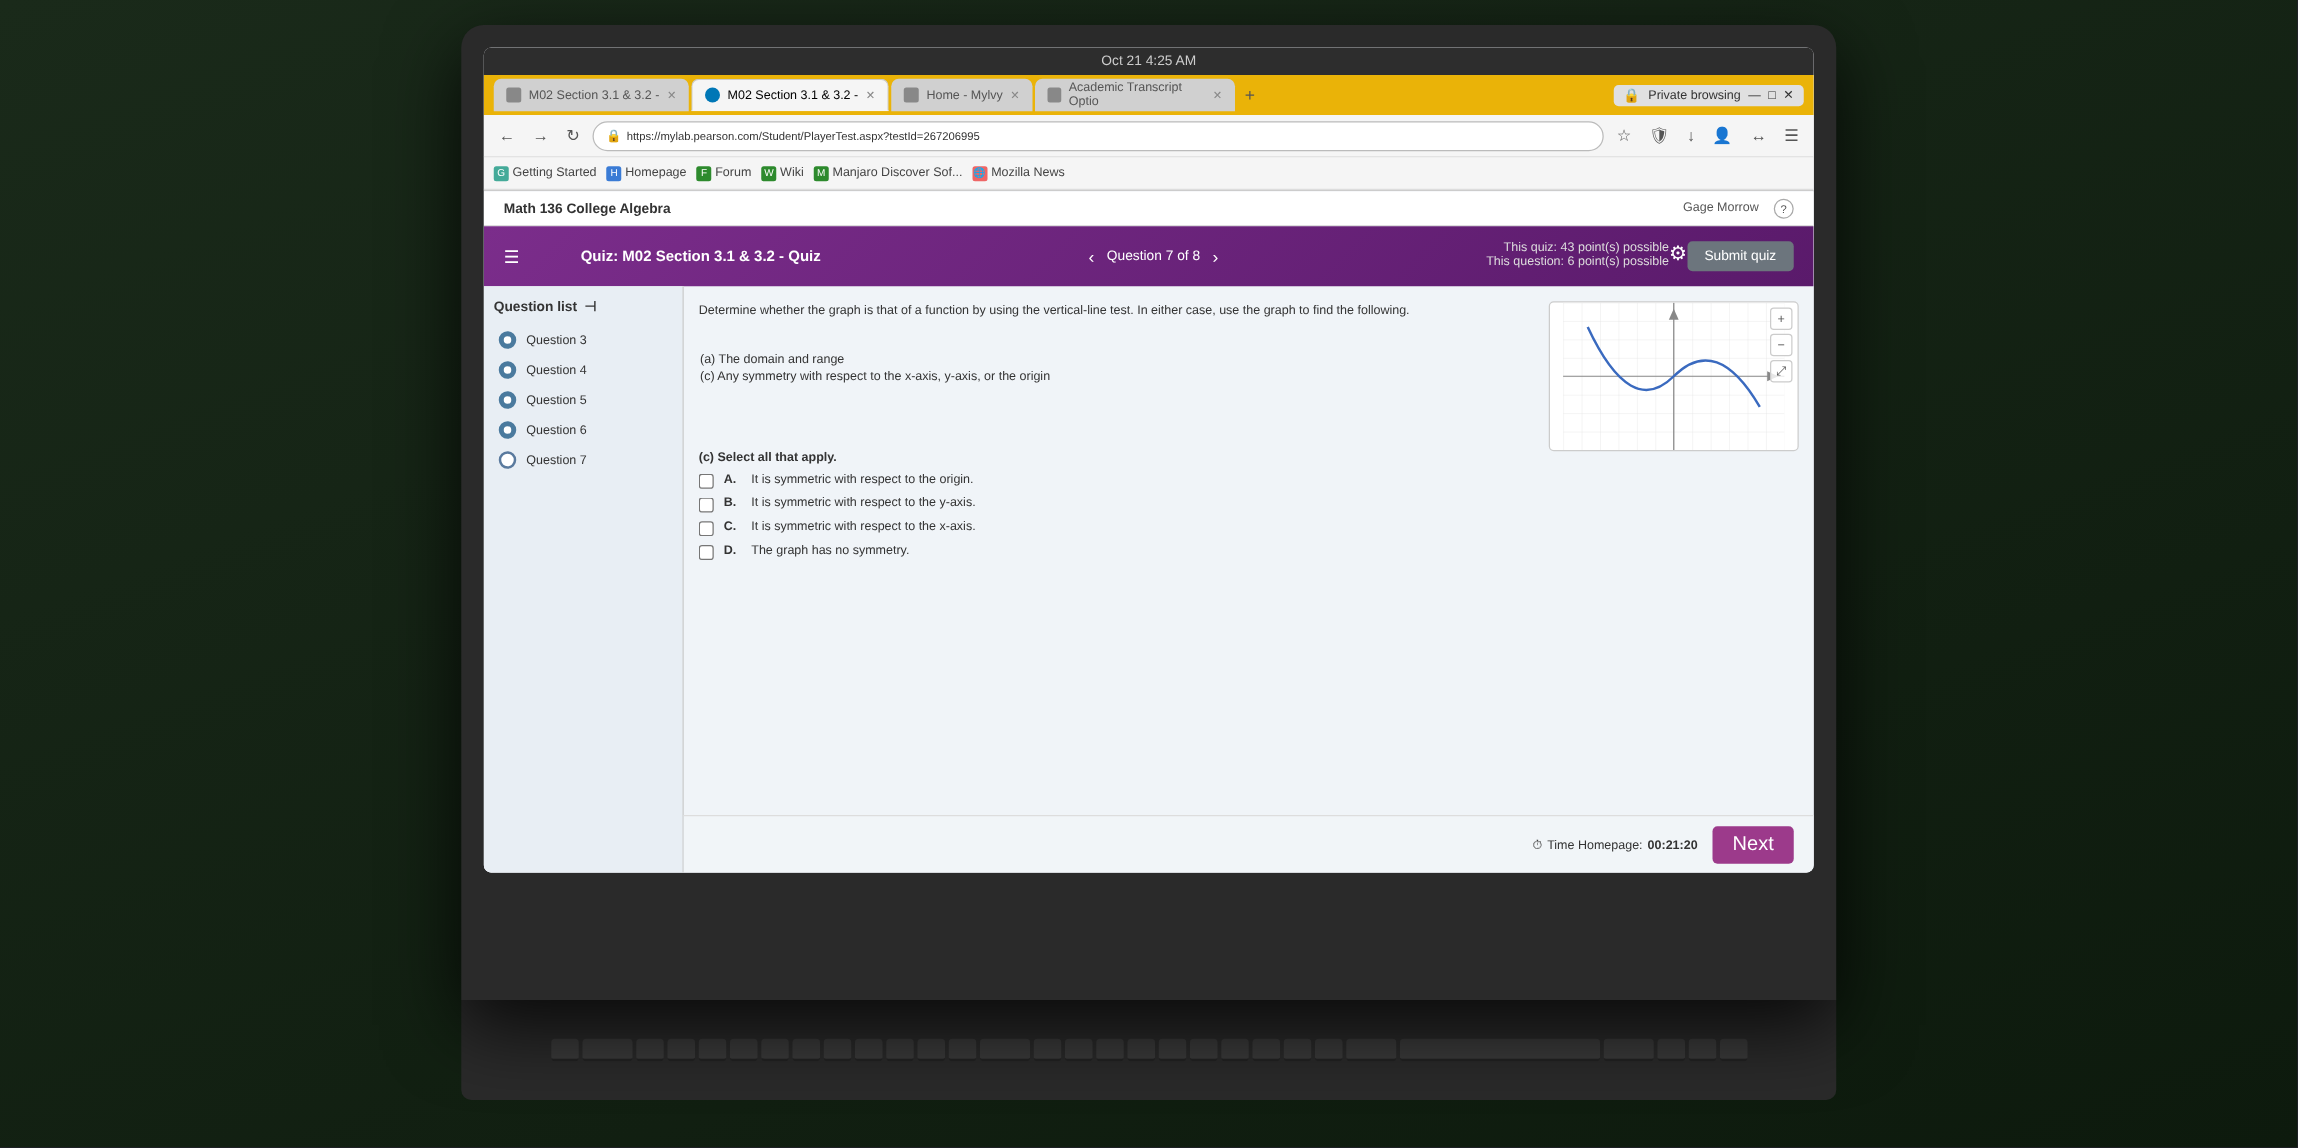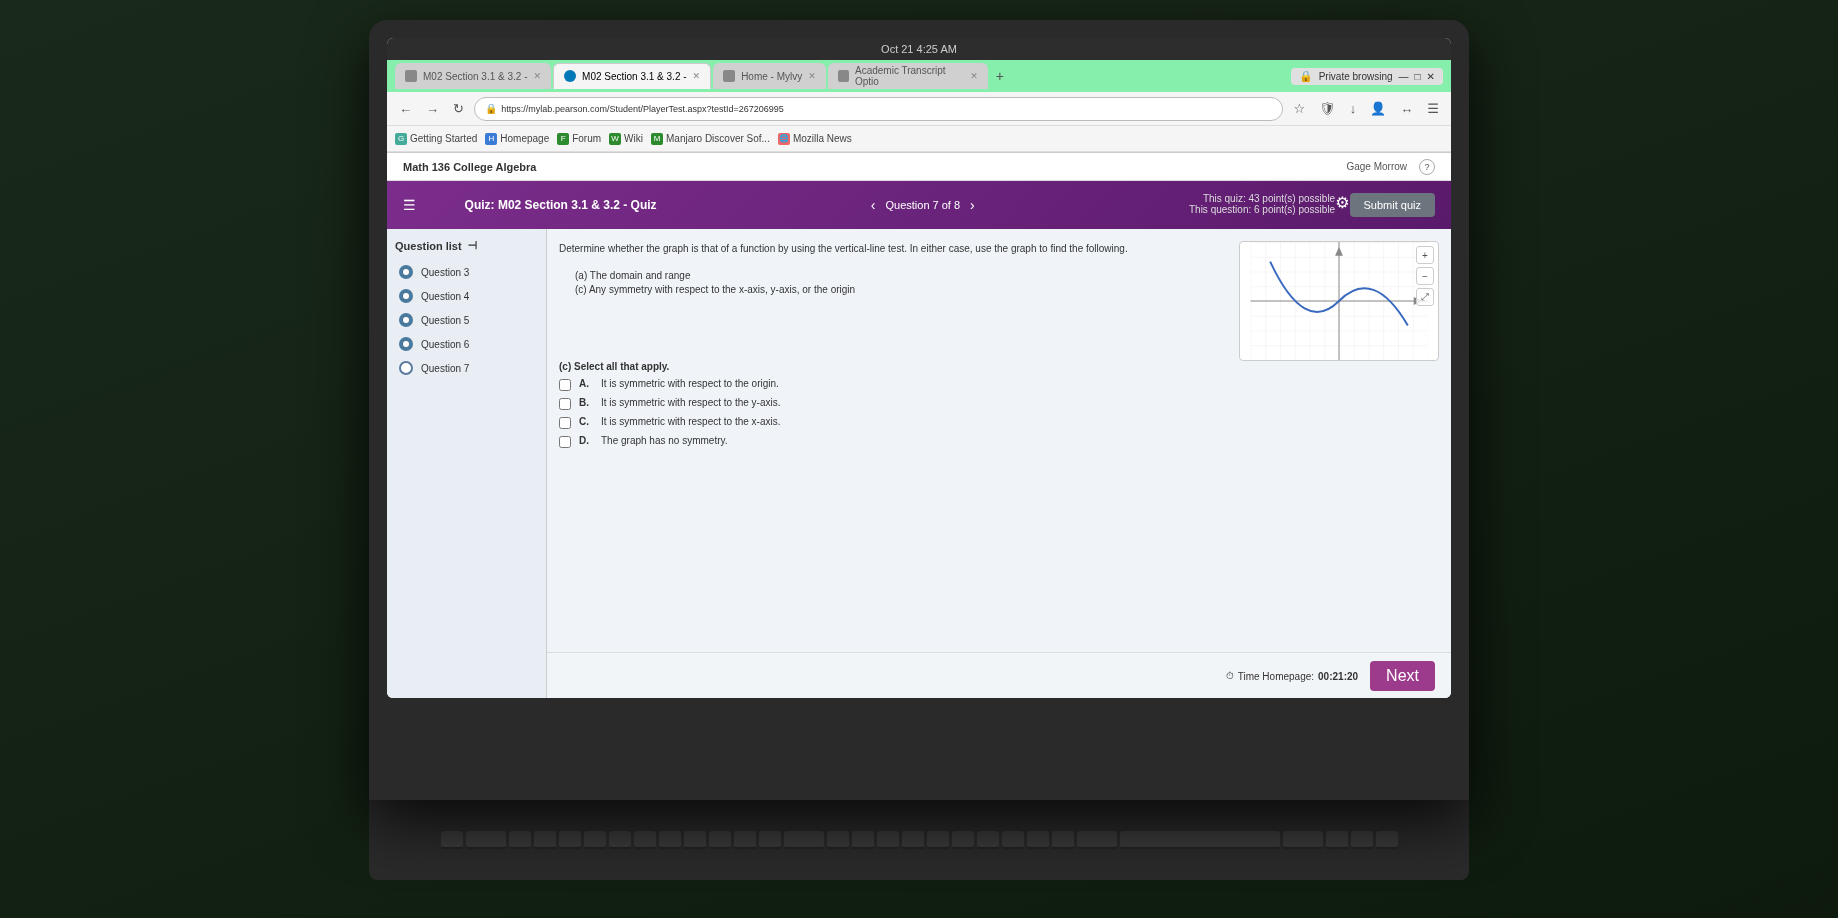--- a/index.html
+++ b/index.html
@@ -49,21 +49,21 @@
       background: #f0f0f0;
       border-bottom: 1px solid #ccc;
     }
 
     .tab-bar {
       display: flex;
       align-items: center;
       height: 32px;
       padding: 0 8px;
       gap: 2px;
-      background: #86efac;
+      background: #eab308;
     }
 
     .tab {
       display: flex;
       align-items: center;
       height: 26px;
       padding: 0 10px;
       border-radius: 6px 6px 0 0;
       font-size: 10px;
       gap: 6px;
@@ -323,27 +323,27 @@
     .content-area {
       flex: 1;
       padding: 12px;
       overflow-y: auto;
     }
 
     .question-text {
       font-size: 10px;
       color: #333;
       line-height: 1.5;
-      margin-bottom: 14px;
+      margin-bottom: 26px;
     }
 
     .question-sub {
       font-size: 10px;
       color: #333;
-      margin: 3px 16px;
+      margin: 3px 1px;
     }
 
     .graph-area {
       width: 200px;
       background: #fff;
       border: 1px solid #ccc;
       border-radius: 4px;
       float: right;
       margin-left: 12px;
       height: 120px;

